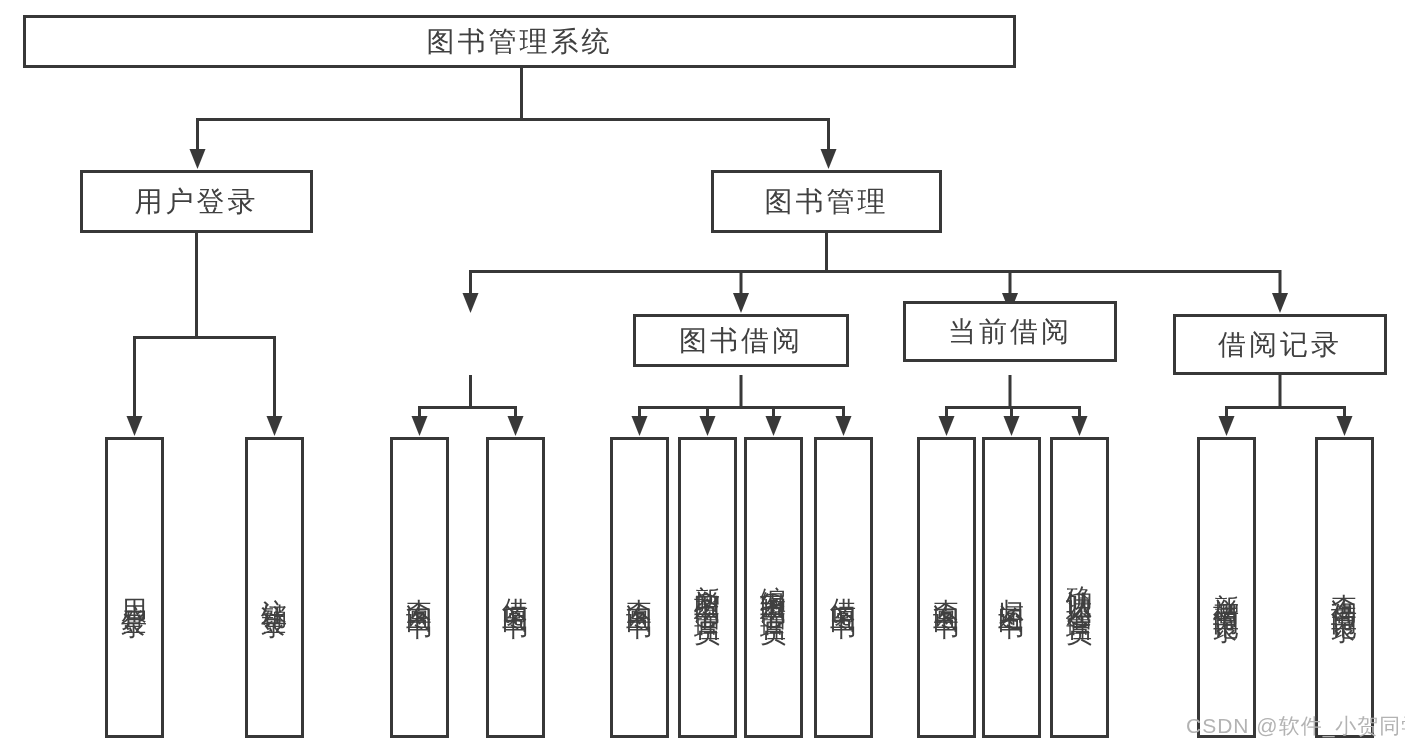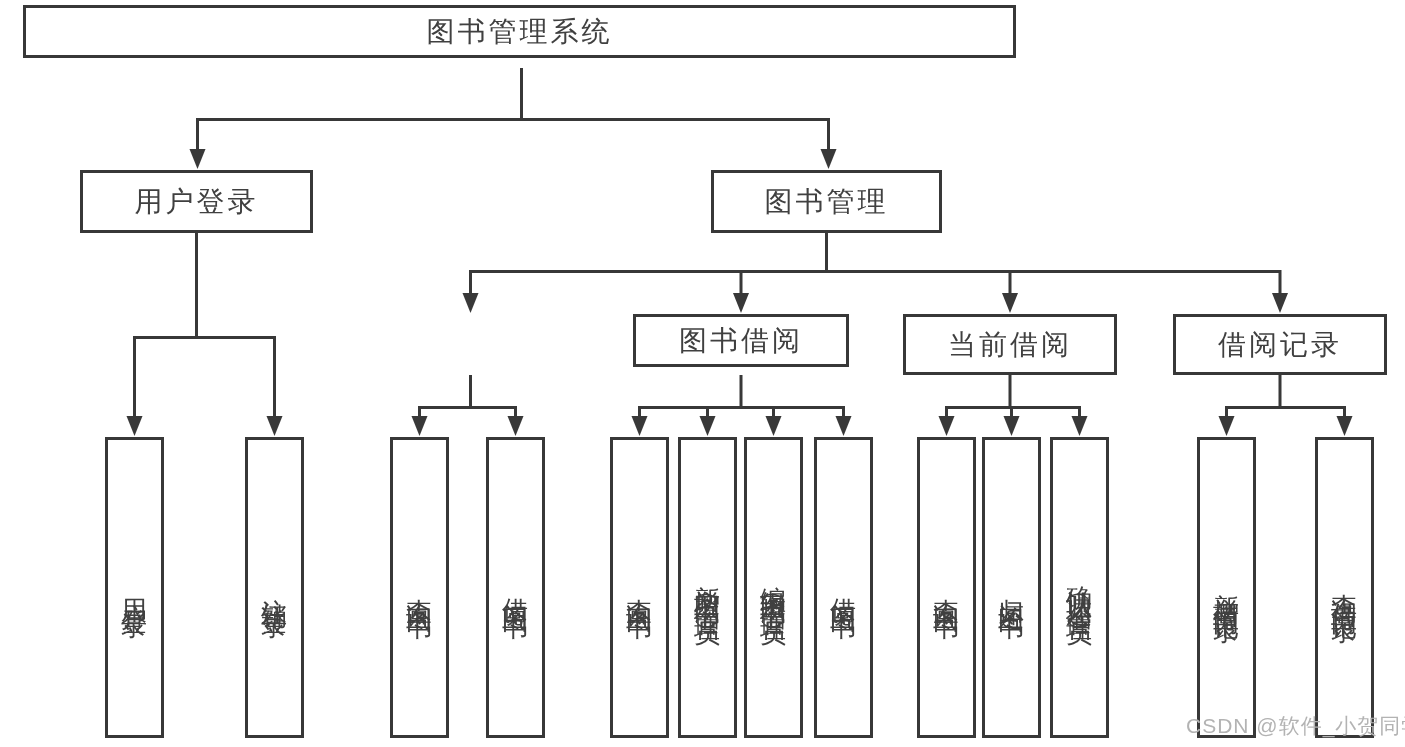--- a/index.html
+++ b/index.html
@@ -118,35 +118,35 @@
 
     <g stroke="#383838" stroke-width="3" fill="none">
       <path d="M1280 375 V407.5 M1225 407.5 H1346 M1226.5 406 V420 M1344.5 406 V420"></path>
     </g>
     <g fill="#383838" stroke="none">
       <polygon points="1218.5,416 1234.5,416 1226.5,436"></polygon>
       <polygon points="1336.5,416 1352.5,416 1344.5,436"></polygon>
     </g>
   </svg>
 
-  <div class="box" style="left:23px;top:5px;width:993px;height:53px">
+  <div class="box" style="left:23px;top:15px;width:993px;height:53px">
     <span class="lbl">图书管理系统</span>
   </div>
 
   <div class="box" style="left:80px;top:170px;width:233px;height:63px">
     <span class="lbl">用户登录</span>
   </div>
   <div class="box" style="left:711px;top:170px;width:231px;height:63px">
     <span class="lbl">图书管理</span>
   </div>
 
   <div class="box" style="left:633px;top:314px;width:216px;height:53px">
     <span class="lbl">图书借阅</span>
   </div>
-  <div class="box" style="left:903px;top:314px;width:214px;height:61px">
+  <div class="box" style="left:903px;top:301px;width:214px;height:61px">
     <span class="lbl">当前借阅</span>
   </div>
   <div class="box" style="left:1173px;top:314px;width:214px;height:61px">
     <span class="lbl">借阅记录</span>
   </div>
 
   <div class="box leaf" style="left:105px">
     <span class="vlbl">用户登录</span>
   </div>
   <div class="box leaf" style="left:245px">

